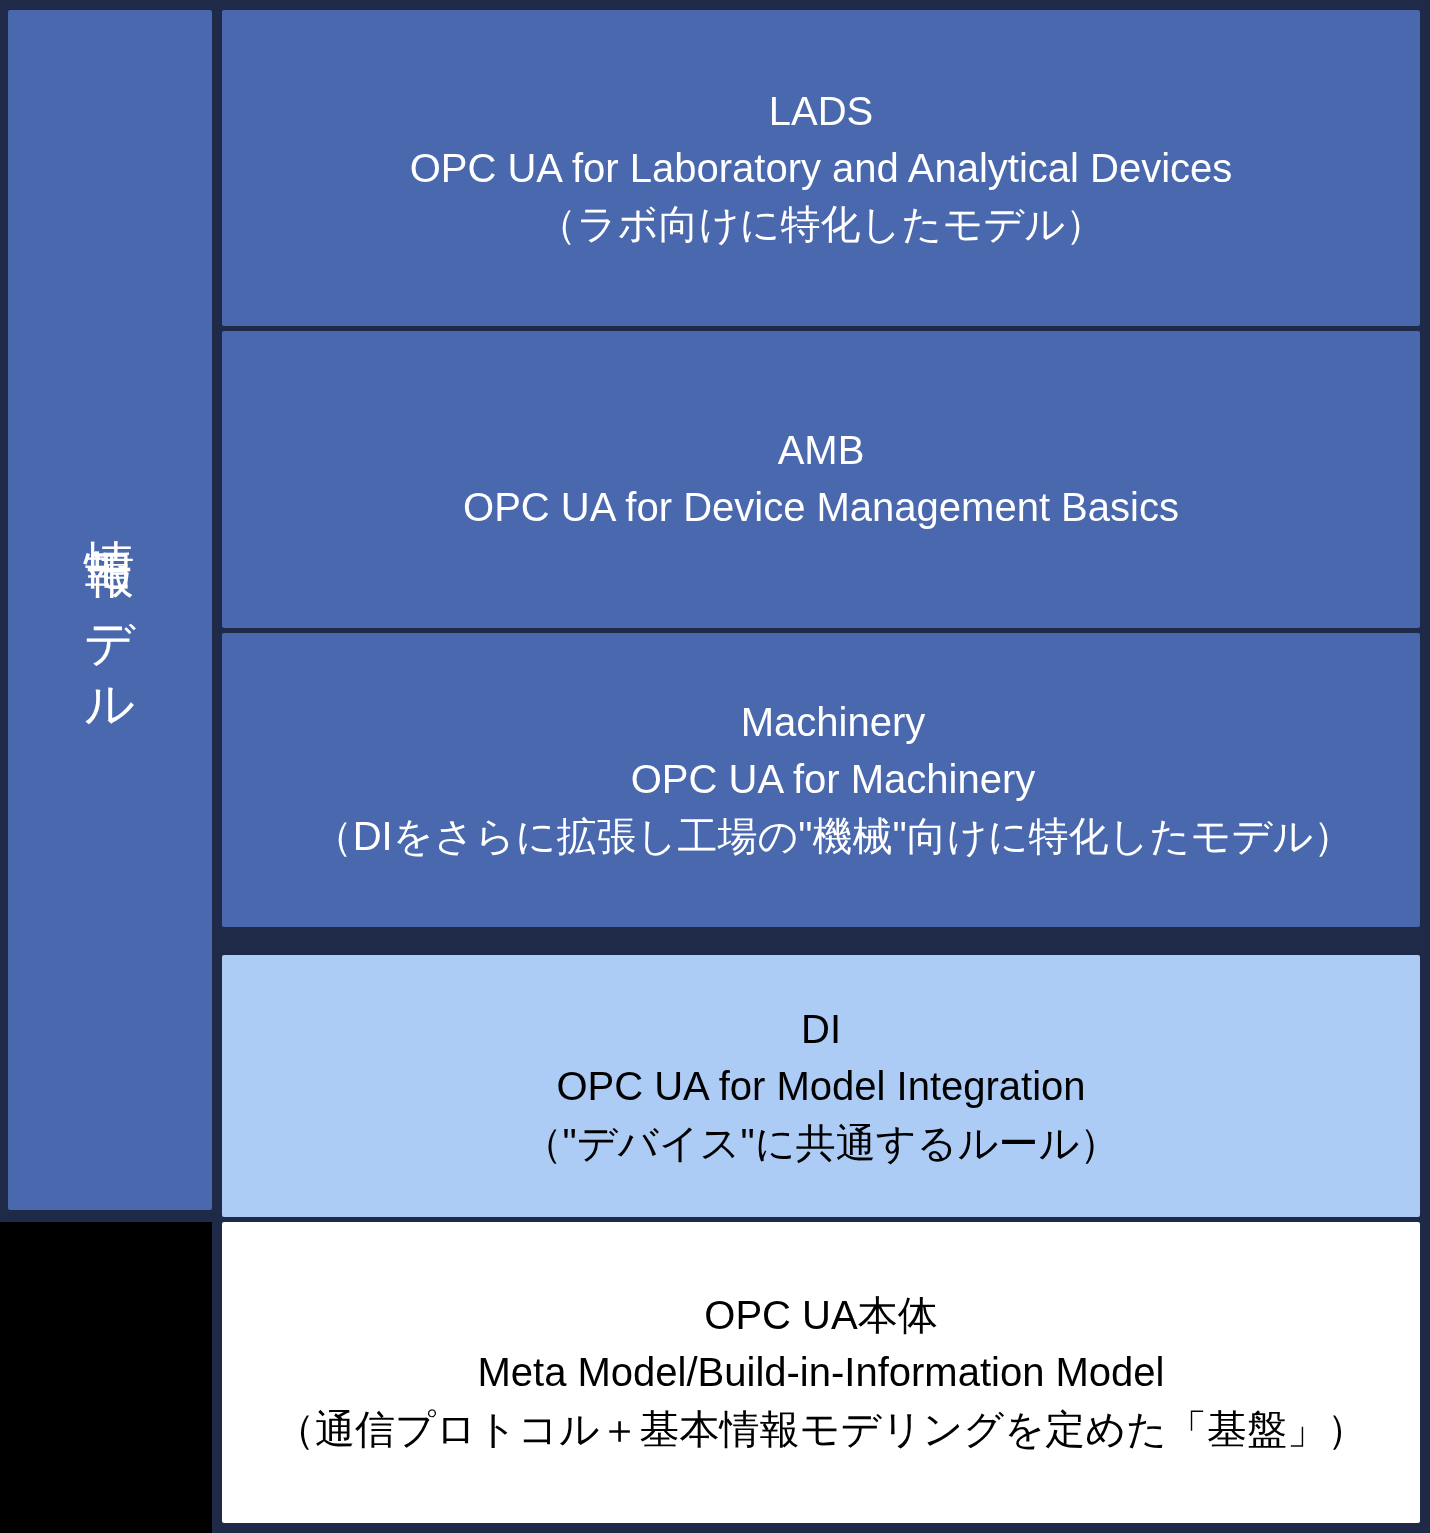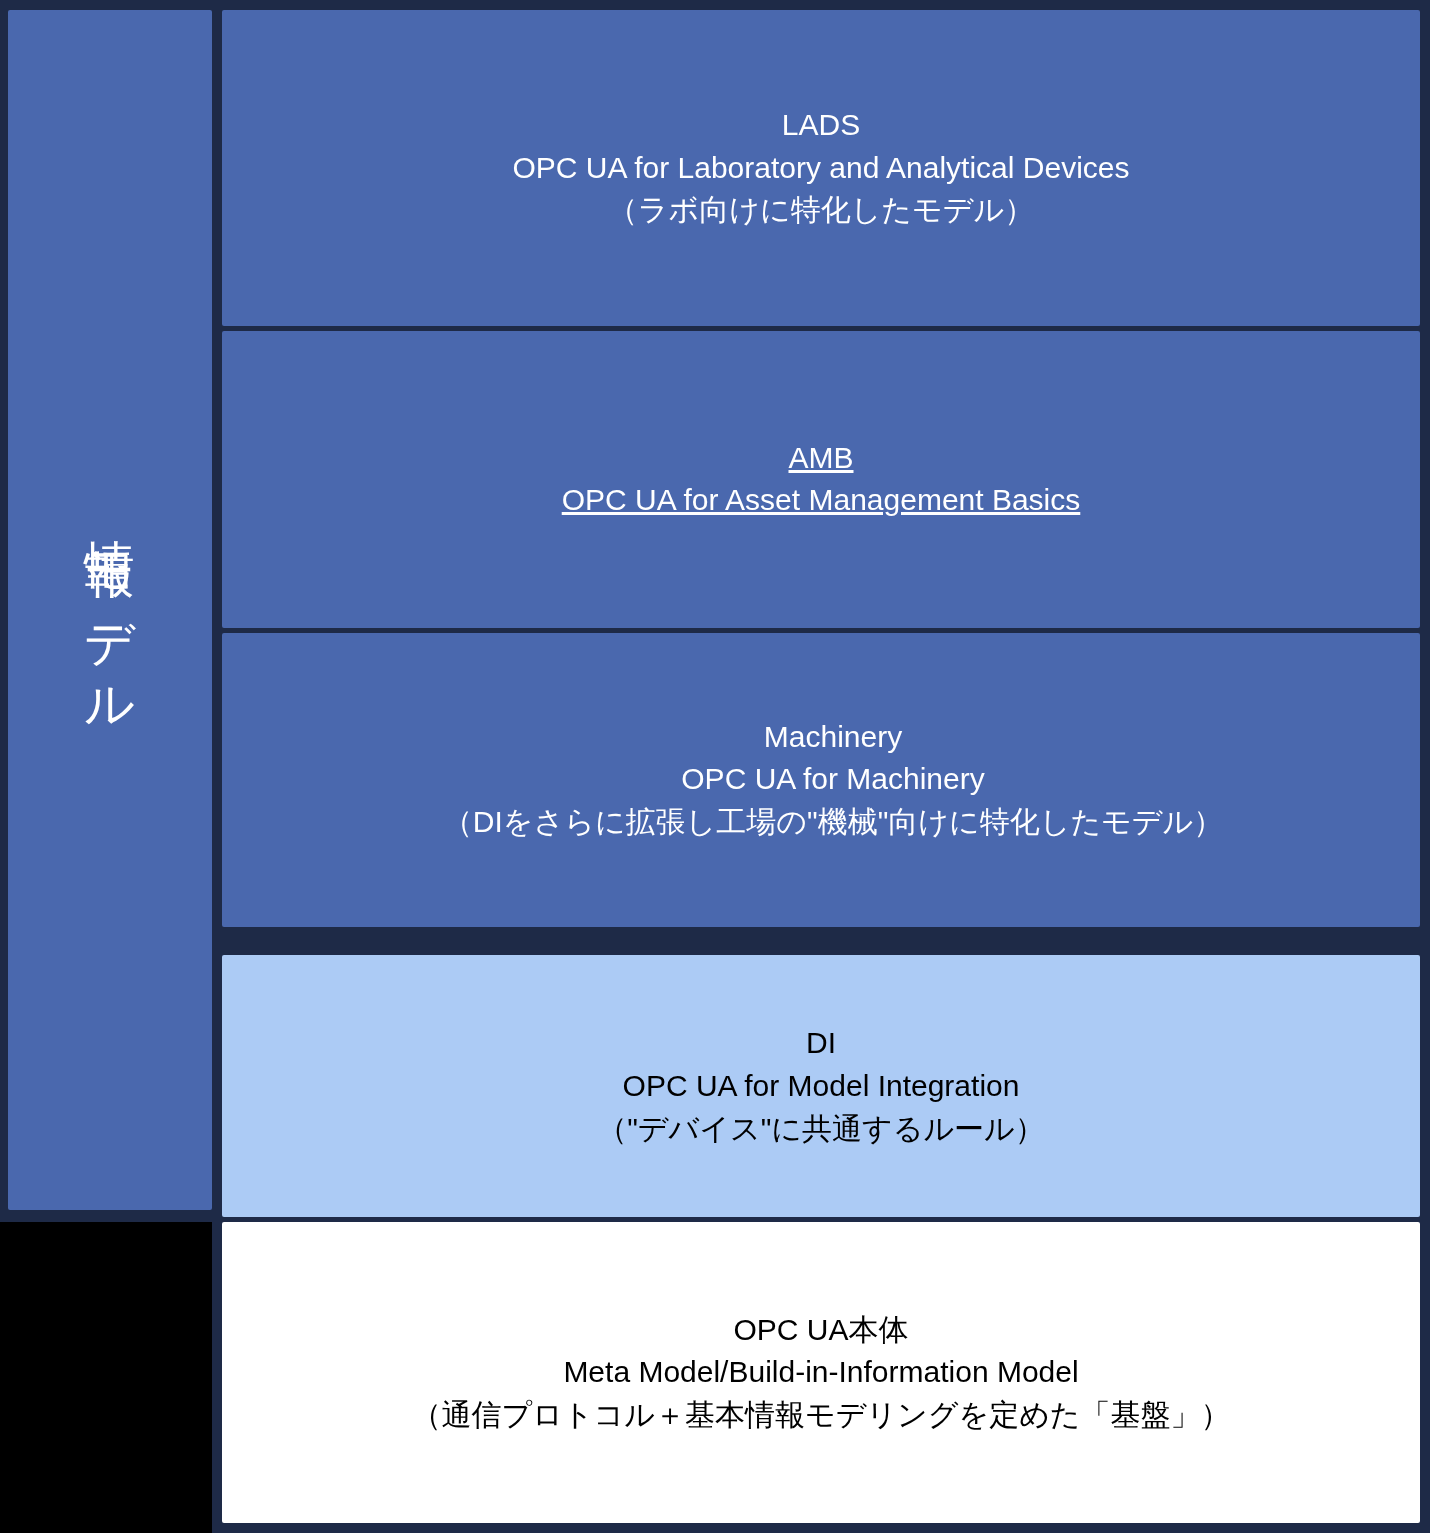--- a/index.html
+++ b/index.html
@@ -56,21 +56,21 @@
     justify-content: space-between;
   }
   .layer {
     box-sizing: border-box;
     border-radius: 2px;
     display: flex;
     flex-direction: column;
     align-items: center;
     justify-content: center;
     text-align: center;
-    font-size: 30px;
+    font-size: 40px;
     line-height: 1.42;
     flex: 0 0 auto;
   }
   .layer-line { white-space: nowrap; }
   .h-lads      { height: 316px; }
   .h-amb       { height: 297px; }
   .h-machinery { height: 294px; padding-left: 24px; }
   .h-di        { height: 262px; margin-top: 24px; }
   .h-opcua     { height: 301px; }
 </style>
@@ -86,23 +86,23 @@
   </div>
 
   <div class="stack">
 
     <div class="layer h-lads" style="background: rgb(74, 104, 174); color: rgb(255, 255, 255);">
       <div class="layer-line">LADS</div>
       <div class="layer-line">OPC UA for Laboratory and Analytical Devices</div>
       <div class="layer-line">（ラボ向けに特化したモデル）</div>
     </div>
 
-    <div class="layer h-amb" style="background: rgb(74, 104, 174); color: rgb(255, 255, 255); text-decoration: underline;">
+    <div class="layer h-amb" style="background: rgb(74, 104, 174); color: rgb(255, 255, 255);">
       <div class="layer-line">AMB</div>
-      <div class="layer-line">OPC UA for Asset Management Basics</div>
+      <div class="layer-line">OPC UA for Device Management Basics</div>
     </div>
 
     <div class="layer h-machinery" style="background: rgb(74, 104, 174); color: rgb(255, 255, 255);">
       <div class="layer-line">Machinery</div>
       <div class="layer-line">OPC UA for Machinery</div>
       <div class="layer-line">（DIをさらに拡張し工場の"機械"向けに特化したモデル）</div>
     </div>
 
     <div class="layer h-di" style="background: rgb(172, 203, 245); color: rgb(0, 0, 0);">
       <div class="layer-line">DI</div>

